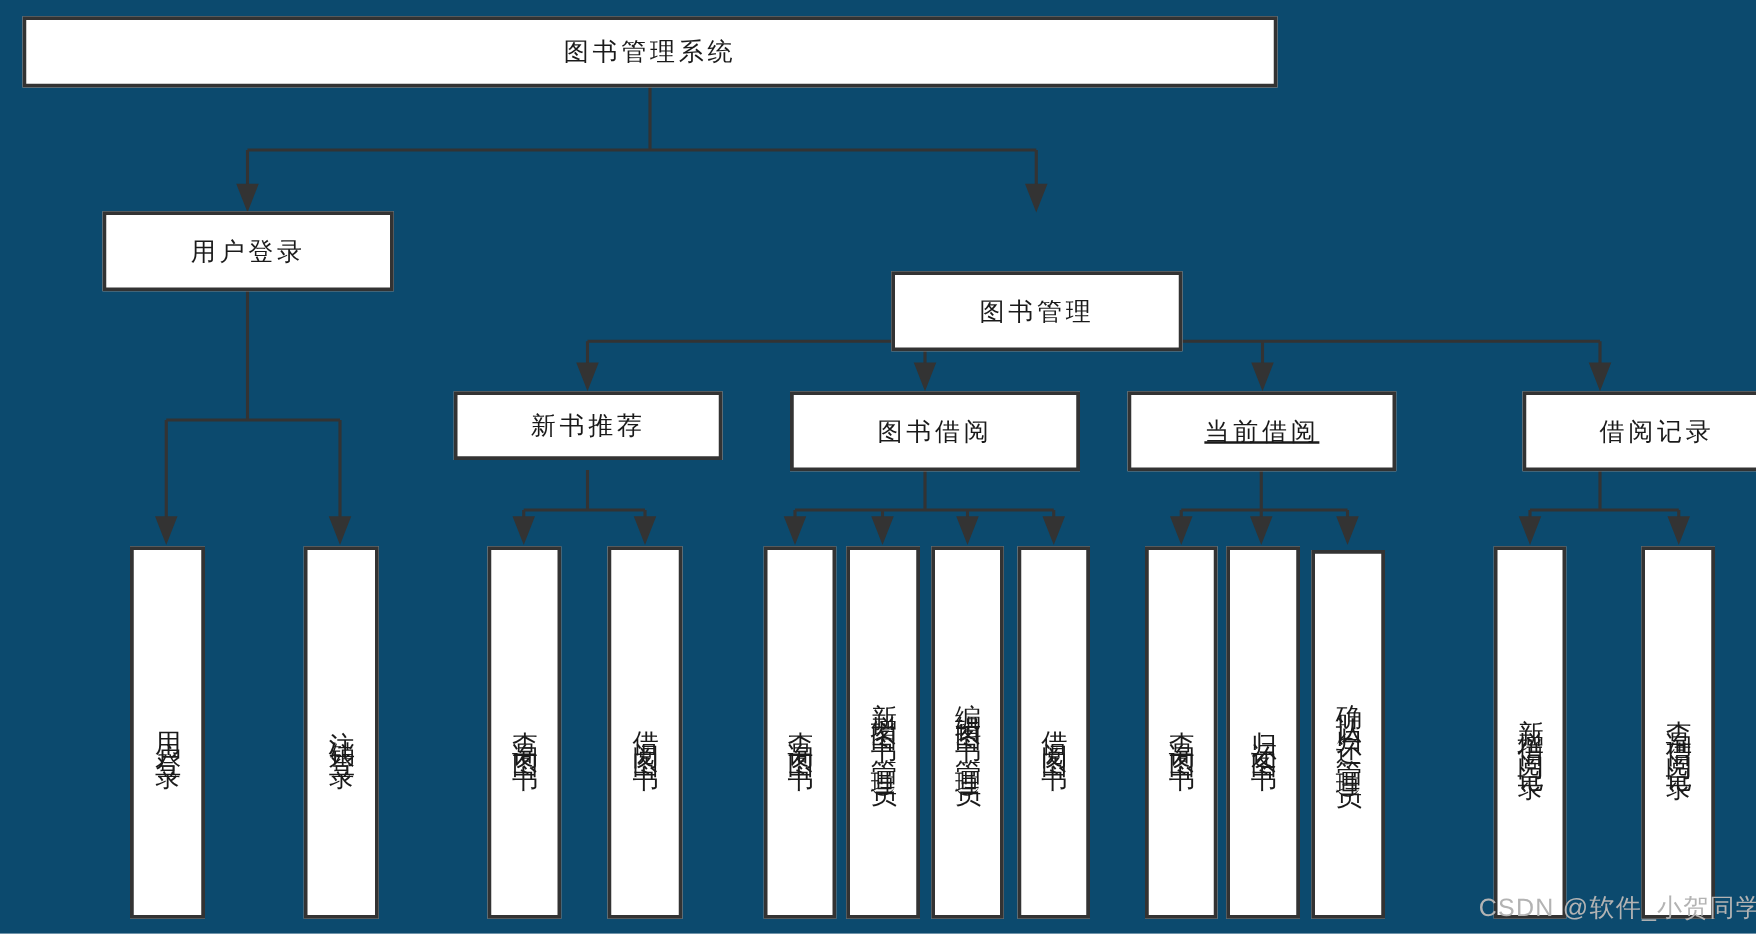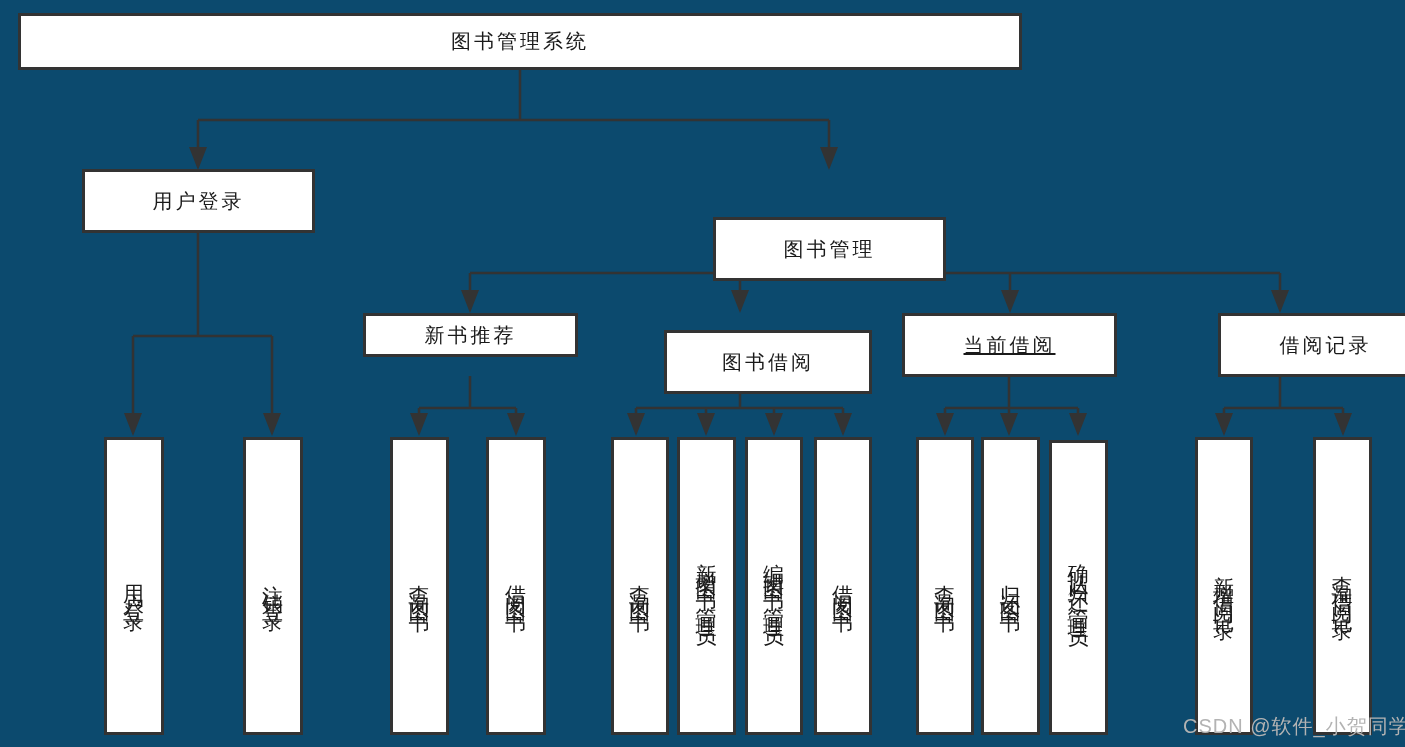--- a/index.html
+++ b/index.html
@@ -115,22 +115,22 @@
              M1069 413 L1087 413 L1078 436 Z
              M1215 413 L1233 413 L1224 436 Z
              M1334 413 L1352 413 L1343 436 Z"></path>
   </svg>
 
   <div class="node h" style="left:18px; top:13px; width:1004px; height:57px;">图书管理系统</div>
 
   <div class="node h" style="left:82px; top:169px; width:233px; height:64px;">用户登录</div>
   <div class="node h" style="left:713px; top:169px; width:233px; height:64px;margin-top:48px;">图书管理</div>
 
-  <div class="node h" style="left:363px; top:313px; width:215px; height:44px;">新书推荐</div>
-  <div class="node h" style="left:632px; top:330px; width:208px; height:64px;margin-left:32px;">图书借阅</div>
+  <div class="node h" style="left:363px; top:313px; width:215px; height:55px;">新书推荐</div>
+  <div class="node h" style="left:632px; top:313px; width:232px; height:64px;">图书借阅</div>
   <div class="node h" style="left:902px; top:313px; width:215px; height:64px;text-decoration:underline;">当前借阅</div>
   <div class="node h" style="left:1172px; top:313px; width:215px; height:64px;margin-left:46px;">借阅记录</div>
 
   <div class="node v" style="left:104px; top:437px; width:60px; height:298px;">
     <span class="vtext">用户登录</span>
   </div>
   <div class="node v" style="left:243px; top:437px; width:60px; height:298px;">
     <span class="vtext">注销登录</span>
   </div>
 

